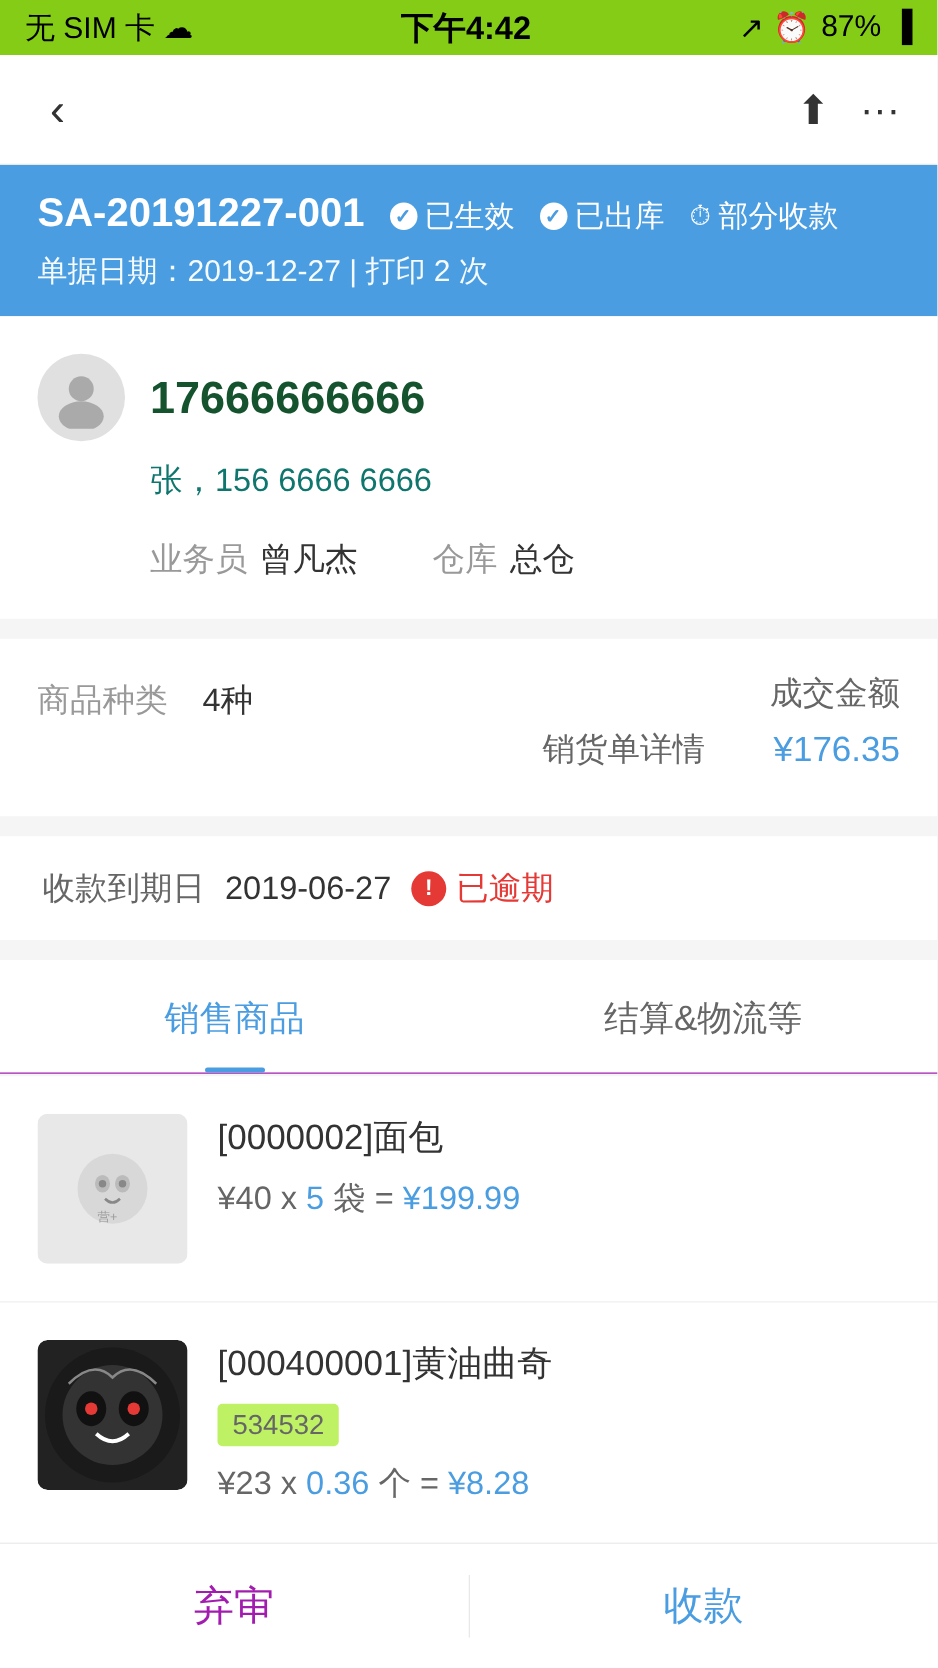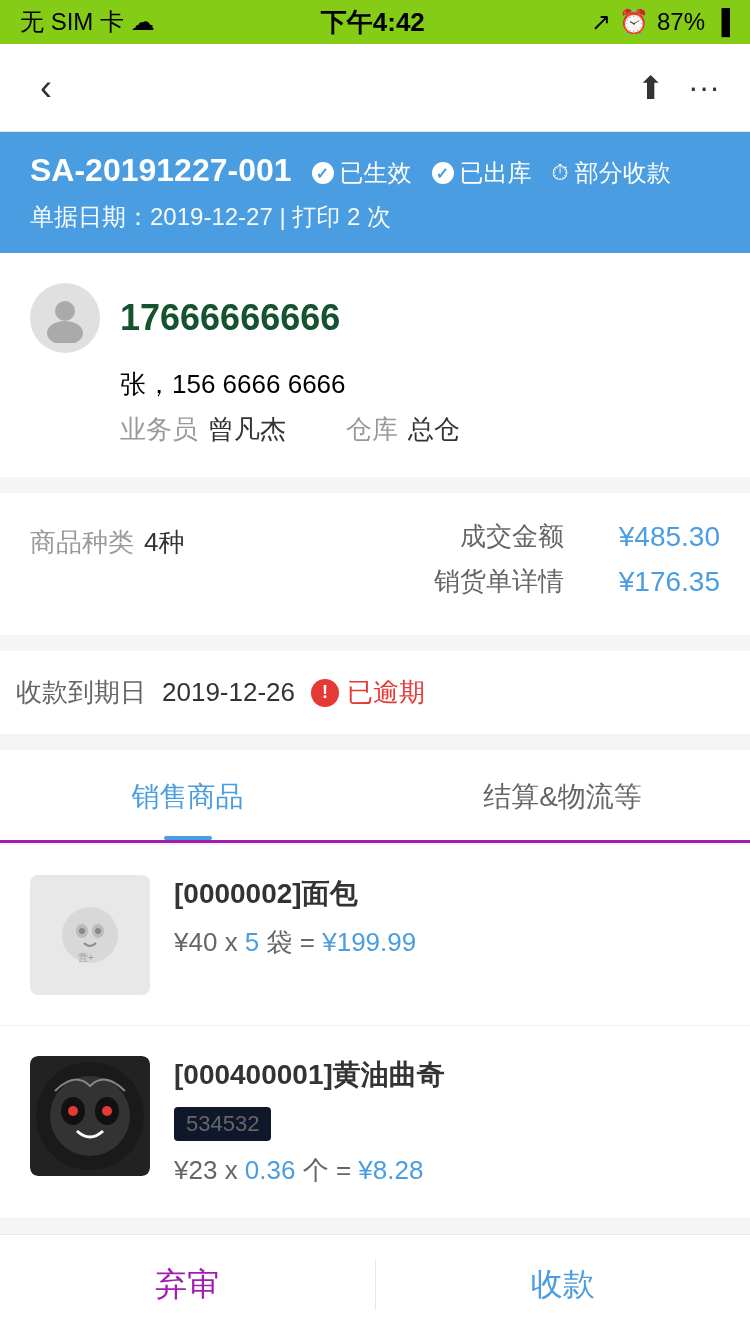--- a/index.html
+++ b/index.html
@@ -132,22 +132,22 @@
       overflow: hidden;
     }
     .avatar svg { width: 50px; height: 50px; }
     .customer-name {
       font-size: 36px;
       font-weight: 600;
       color: #14532d;
     }
     .customer-detail {
       font-size: 26px;
-      color: #000000;
-      margin-bottom: 10px;
+      color: #0f766e;
+      margin-bottom: 28px;
       padding-left: 90px;
     }
     .customer-meta {
       display: flex;
       align-items: center;
       padding-left: 90px;
       font-size: 26px;
       color: #666;
     }
     .meta-item {
@@ -164,41 +164,41 @@
       background: #fff;
       padding: 26px 30px;
       margin-bottom: 16px;
       display: flex;
       justify-content: space-between;
       align-items: flex-start;
     }
     .product-types {
       display: flex;
       align-items: center;
-      gap: 10px;
+      gap: 28px;
       font-size: 26px;
       color: #666;
       padding-top: 6px;
     }
     .types-count { color: #333; font-weight: 500; }
     .amounts-right { text-align: right; }
     .amount-row {
       display: flex;
       justify-content: flex-end;
       align-items: center;
       gap: 16px;
       margin-bottom: 10px;
     }
     .amount-label { font-size: 26px; color: #666; }
     .amount-value { font-size: 28px; color: #4a9de0; font-weight: 500; min-width: 140px; text-align: right; }
 
     
     .due-section {
       background: #fff;
-      padding: 24px 16px;
+      padding: 24px 34px;
       margin-bottom: 16px;
       display: flex;
       align-items: center;
       gap: 16px;
       font-size: 26px;
       color: #666;
     }
     .due-label { color: #666; }
     .due-date { color: #333; }
     .overdue-badge {
@@ -217,21 +217,21 @@
       align-items: center;
       justify-content: center;
       font-size: 18px;
       font-weight: 700;
     }
     .overdue-text { color: #e53935; font-size: 26px; }
 
     
     .tabs-section {
       background: #fff;
-      border-bottom: 3px solid #a21caf;
+      border-bottom: 1px solid #a21caf;
       margin-bottom: 0;
     }
     .tabs-row {
       display: flex;
     }
     .tab-item {
       flex: 1;
       text-align: center;
       padding: 28px 20px 24px;
       font-size: 28px;
@@ -275,25 +275,25 @@
       display: flex;
       align-items: center;
       justify-content: center;
       overflow: hidden;
     }
     .product-info { flex: 1; }
     .product-name {
       font-size: 28px;
       color: #333;
       margin-bottom: 12px;
-      font-weight: 700;
+      font-weight: 400;
     }
     .product-tag {
       display: inline-block;
-      background: #0f172a;
+      background: #bef264;
       color: #666;
       font-size: 22px;
       padding: 4px 12px;
       border-radius: 4px;
       margin-bottom: 12px;
     }
     .product-price-row {
       font-size: 26px;
       color: #666;
     }
@@ -407,32 +407,31 @@
 </div>
 
 <div class="amount-section">
   <div class="product-types">
     <span class="meta-label">商品种类</span>
     <span class="types-count">4种</span>
   </div>
   <div class="amounts-right">
     <div class="amount-row">
       <span class="amount-label">成交金额</span>
-      <span class="amount-value">¥485.30</span>
     </div>
     <div class="amount-row">
       <span class="amount-label">销货单详情</span>
       <span class="amount-value">¥176.35</span>
     </div>
   </div>
 </div>
 
 <div class="due-section">
   <span class="due-label">收款到期日</span>
-  <span class="due-date">2019-12-26</span>
+  <span class="due-date">2019-06-27</span>
   <div class="overdue-badge">
     <span class="overdue-icon">!</span>
     <span class="overdue-text">已逾期</span>
   </div>
 </div>
 
 <div class="tabs-section">
   <div class="tabs-row">
     <div class="tab-item active">
       <span>销售商品</span>

